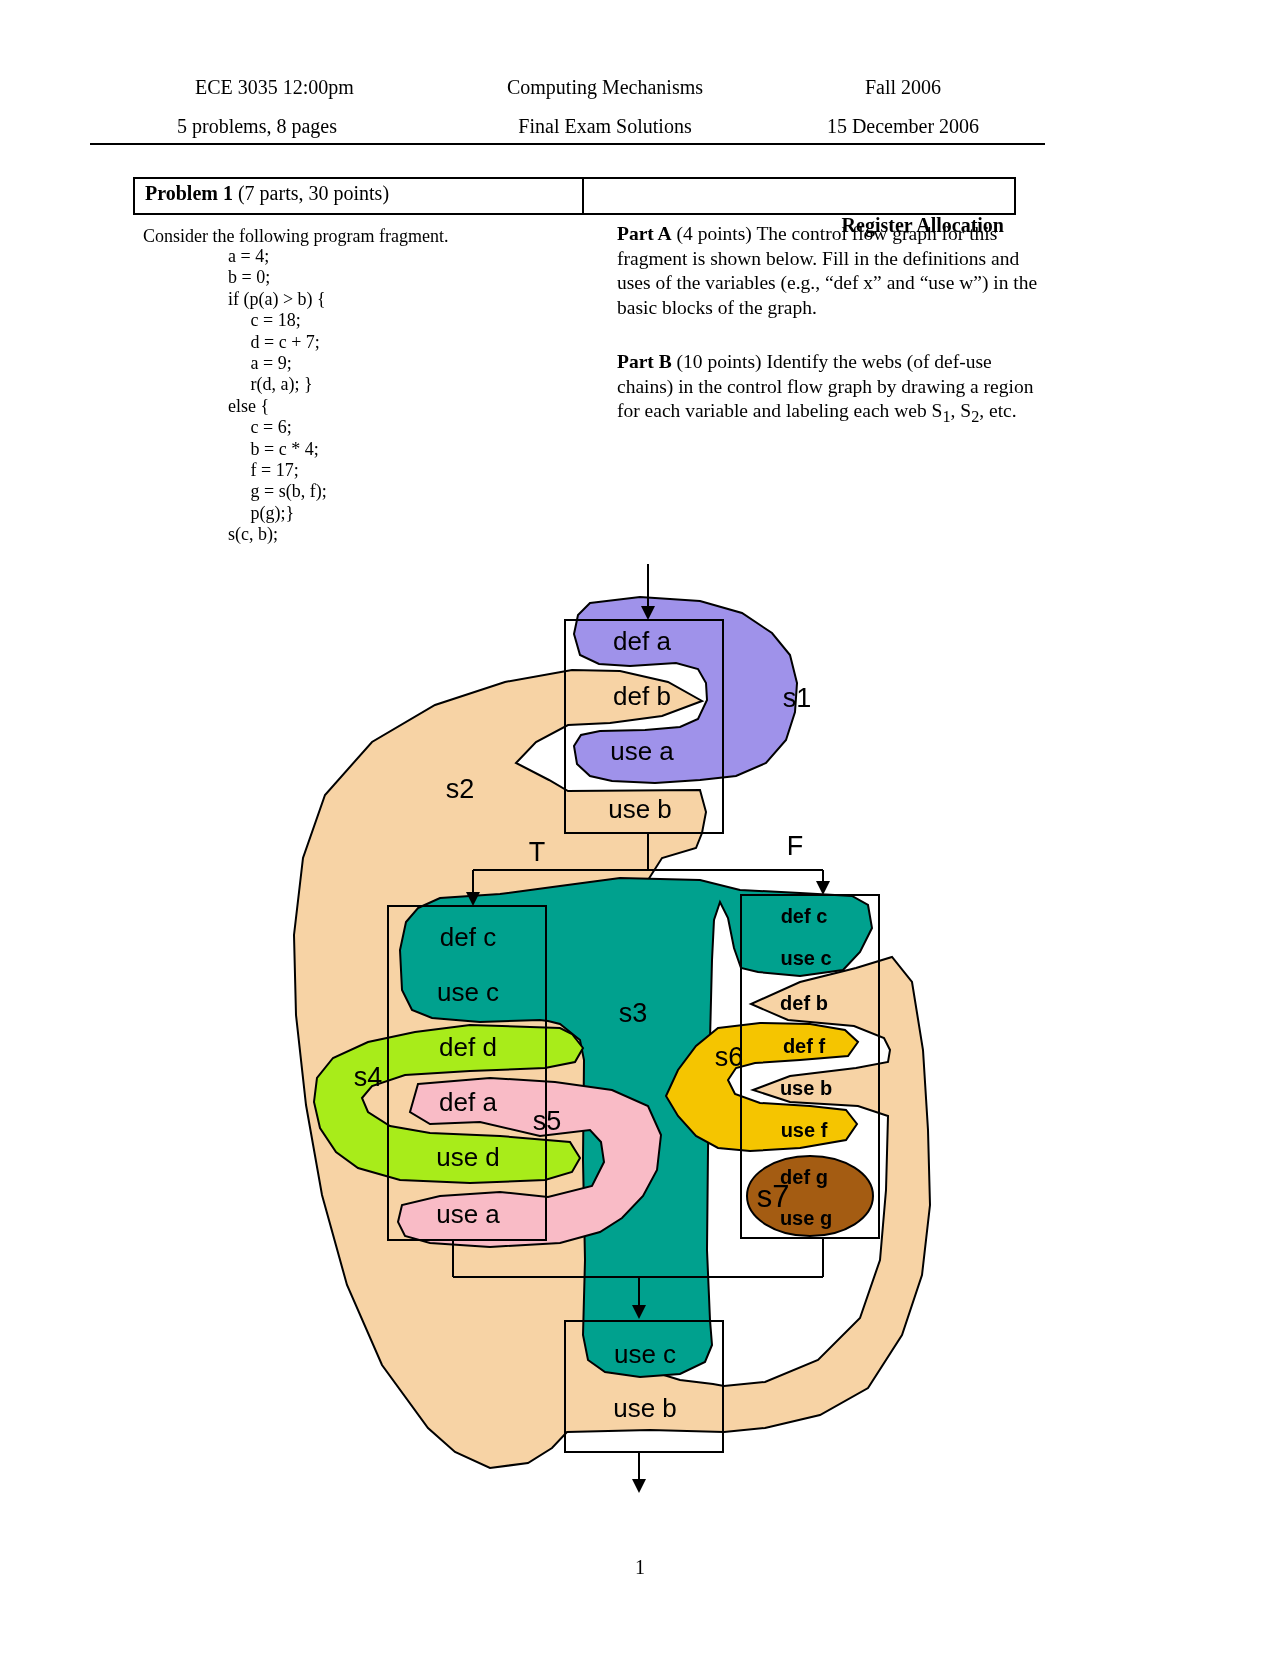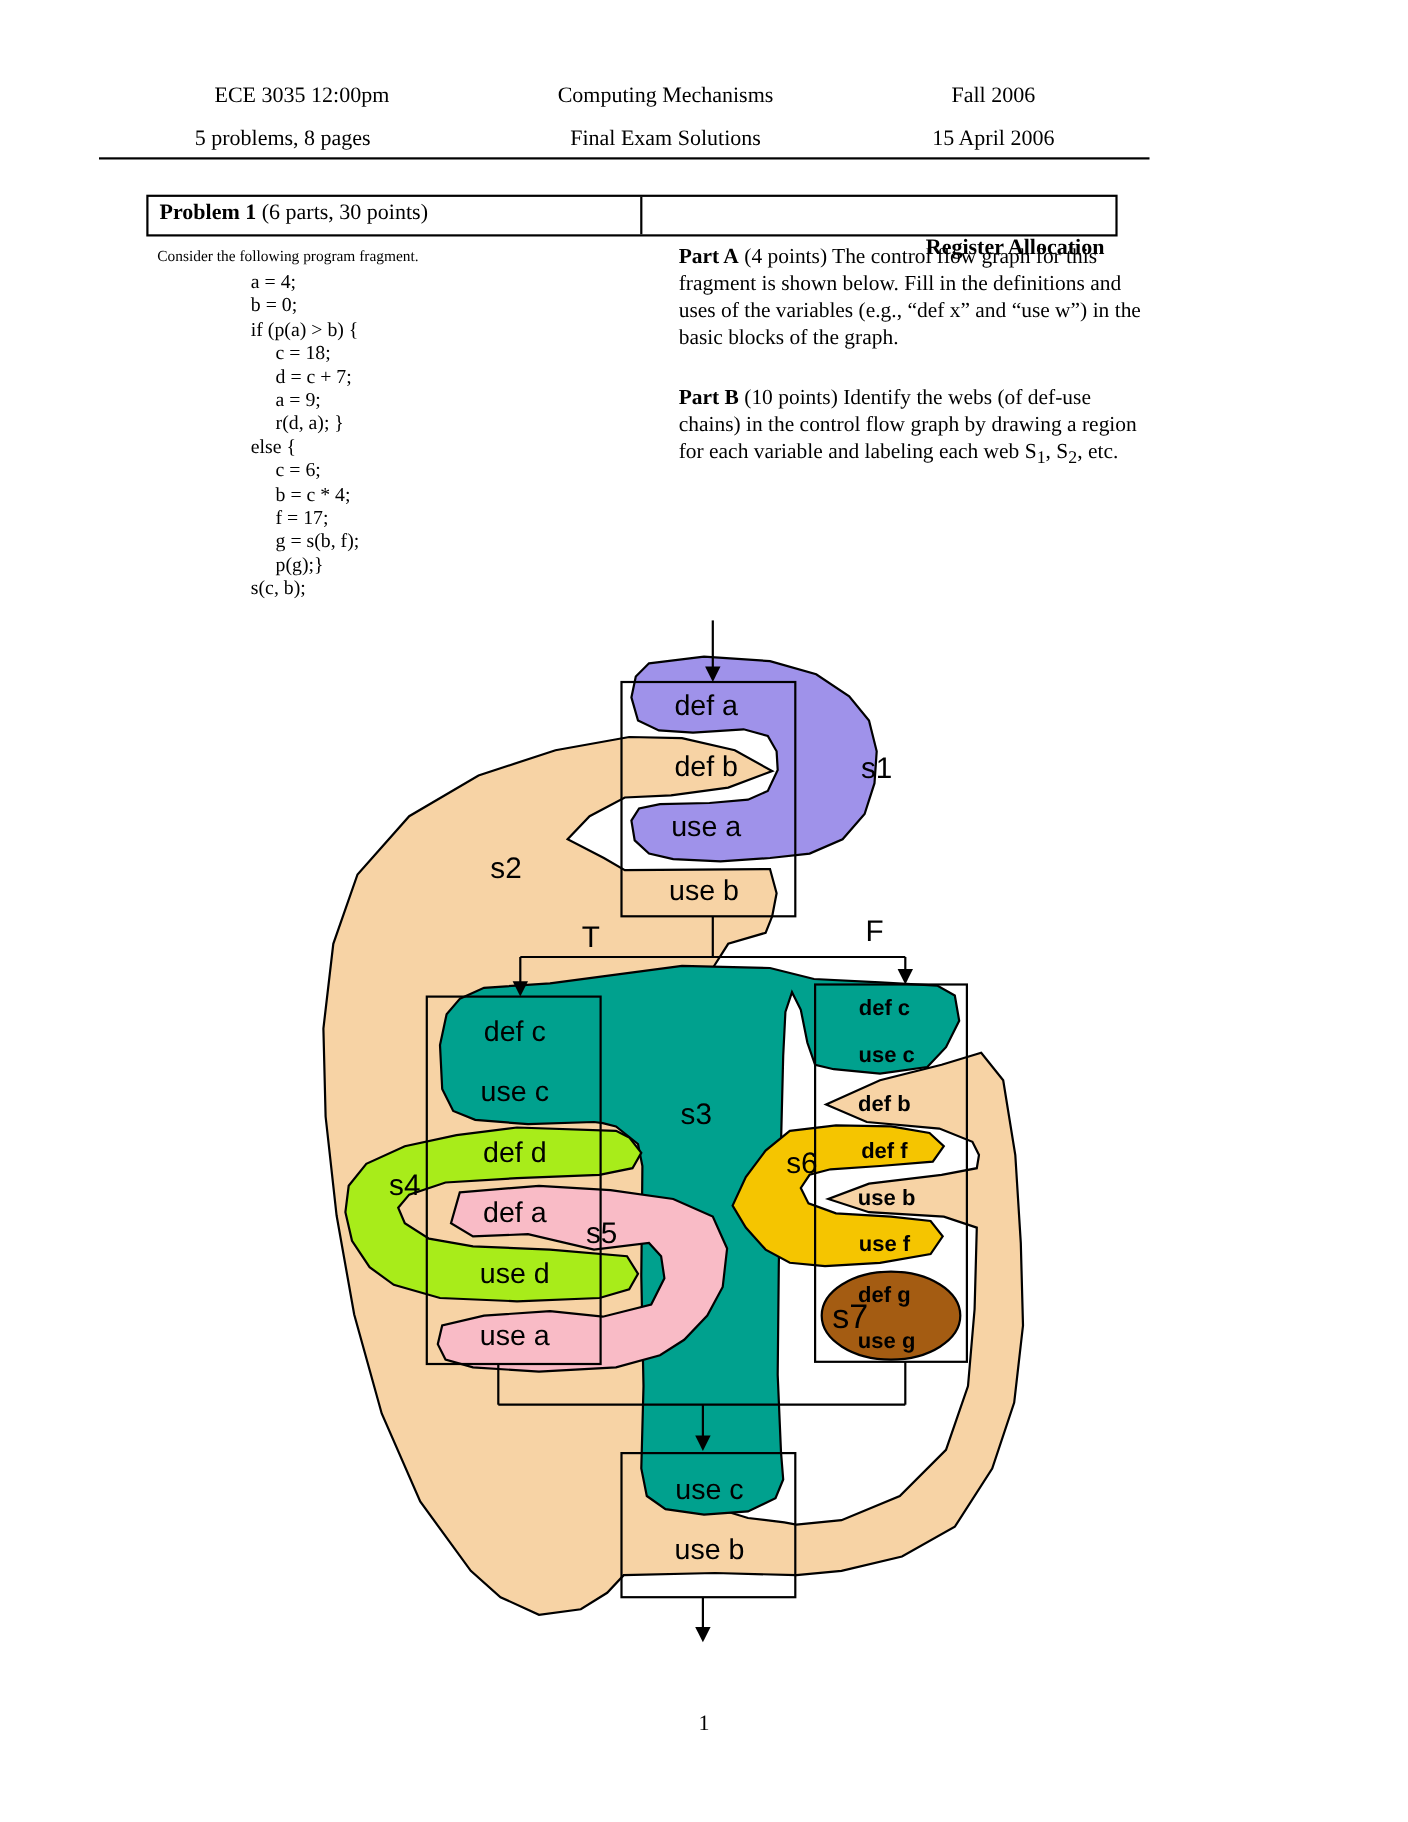--- a/index.html
+++ b/index.html
@@ -9,21 +9,21 @@
   .hdr{font-size:20px;white-space:nowrap;}
   .hdr-center{left:380px;width:450px;text-align:center;}
   .hdr-right{left:737px;width:332px;text-align:center;}
   .rule{left:90px;width:955px;height:2px;background:#000;}
   
   .pbox{left:133px;top:177px;width:879px;height:34px;border:2px solid #000;display:flex;}
   .pbox .cell-l{width:437px;border-right:2px solid #000;padding:3px 0 0 10px;font-size:20px;}
   .pbox .cell-r{flex:1;text-align:right;padding:3px 10px 0 0;font-size:20px;margin-top:32px;}
   b{font-weight:bold;}
   
-  .intro{left:143px;top:226px;font-size:14px;}
+  .intro{left:143px;top:226px;font-size:18px;}
   .code{left:228px;top:246px;font-family:Liberation Serif, serif;font-size:18px;line-height:21.4px;}
   .code div{white-space:pre;}
   
   .para{left:617px;width:432px;font-size:19.5px;line-height:24.5px;text-align:left;}
   
   svg{position:absolute;left:0;top:0;}
   .blob{stroke:#000;stroke-width:2;}
   .boxline{fill:none;stroke:#000;stroke-width:2;}
   .edge{stroke:#000;stroke-width:2;fill:none;}
   .ah{fill:#000;stroke:none;}
@@ -34,25 +34,25 @@
   .footer{left:560px;top:1556px;width:160px;text-align:center;font-size:20px;}
 </style>
 </head>
 <body>
 
 <div class="abs hdr" style="left:195px;top:76px;">ECE 3035 12:00pm</div>
 <div class="abs hdr hdr-center" style="top:76px;text-align:center;">Computing Mechanisms</div>
 <div class="abs hdr hdr-right" style="top:76px;">Fall 2006</div>
 <div class="abs hdr" style="left:177px;top:115px;">5 problems, 8 pages</div>
 <div class="abs hdr hdr-center" style="top:115px;">Final Exam Solutions</div>
-<div class="abs hdr hdr-right" style="top:115px;">15 April 2006</div>
+<div class="abs hdr hdr-right" style="top:115px;">15 December 2006</div>
 <div class="abs rule" style="top:143px;"></div>
 
 <div class="abs pbox">
-  <div class="cell-l"><b>Problem 1</b><span> (6 parts, 30 points)</span></div>
+  <div class="cell-l"><b>Problem 1</b><span> (7 parts, 30 points)</span></div>
   <div class="cell-r"><b>Register Allocation</b></div>
 </div>
 
 <div class="abs intro">Consider the following program fragment.</div>
 <div class="abs code">
   <div>a = 4;</div>
   <div>b = 0;</div>
   <div>if (p(a) &gt; b) {</div>
   <div>     c = 18;</div>
   <div>     d = c + 7;</div>

